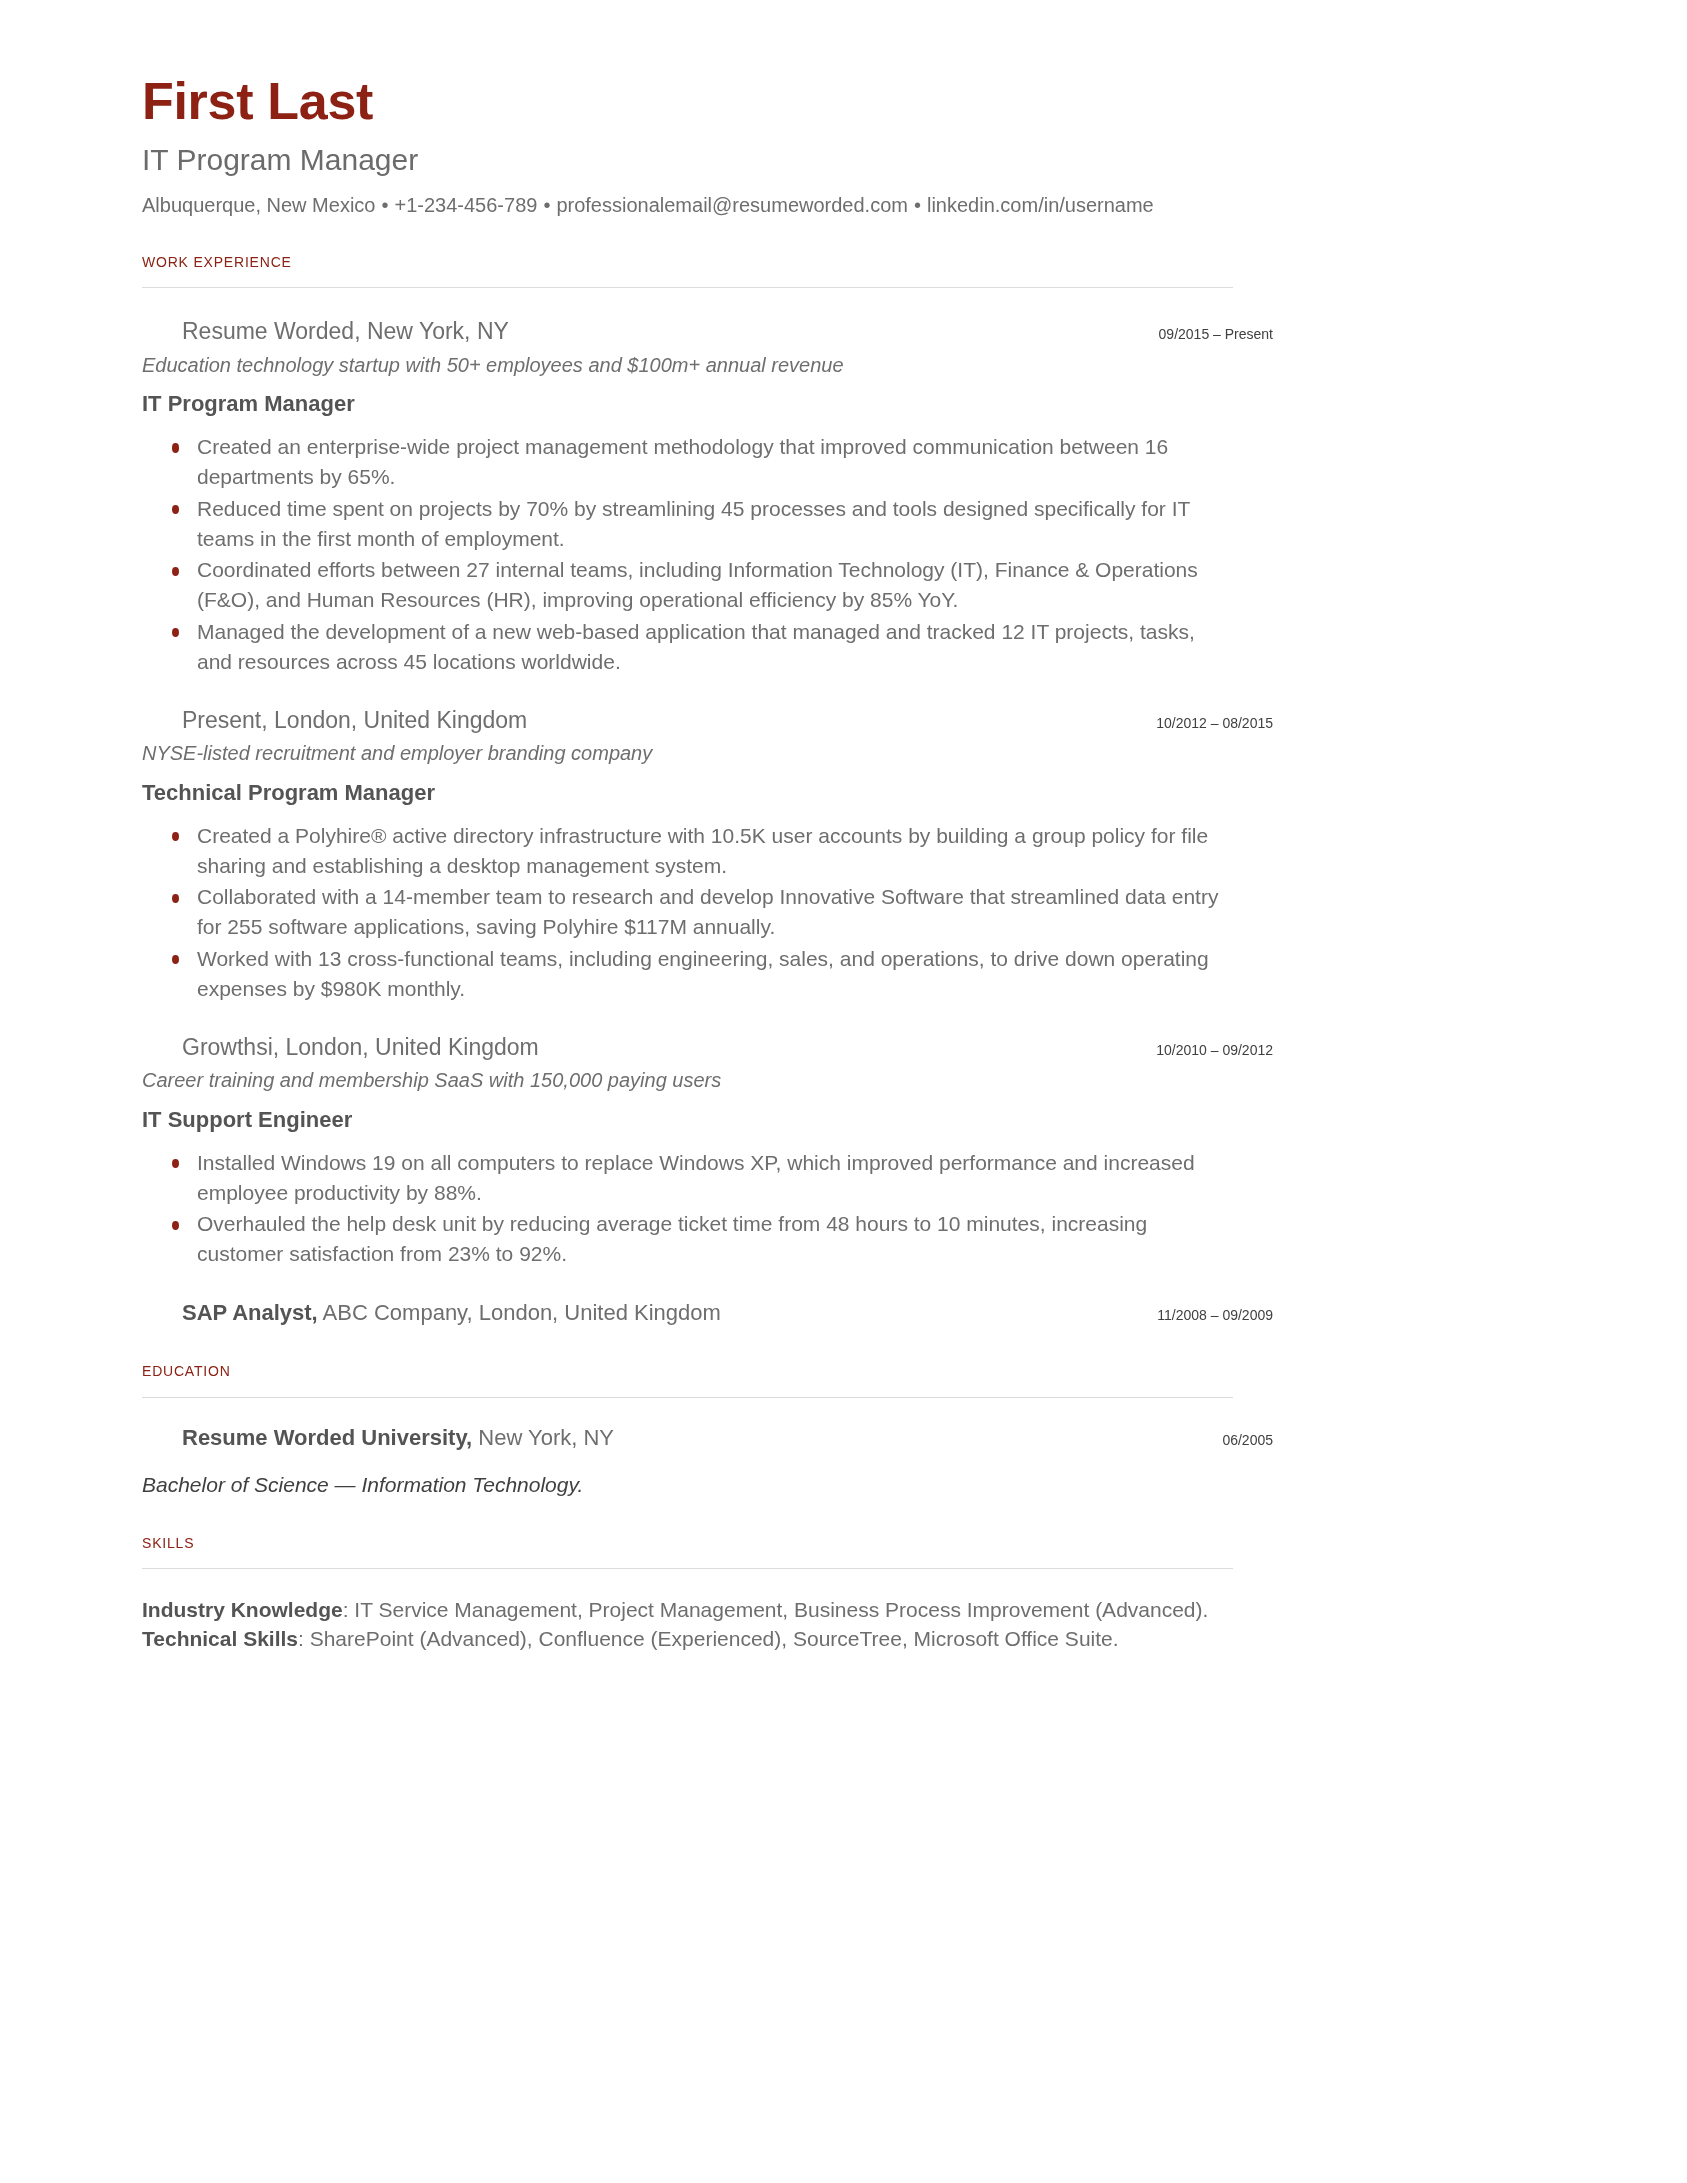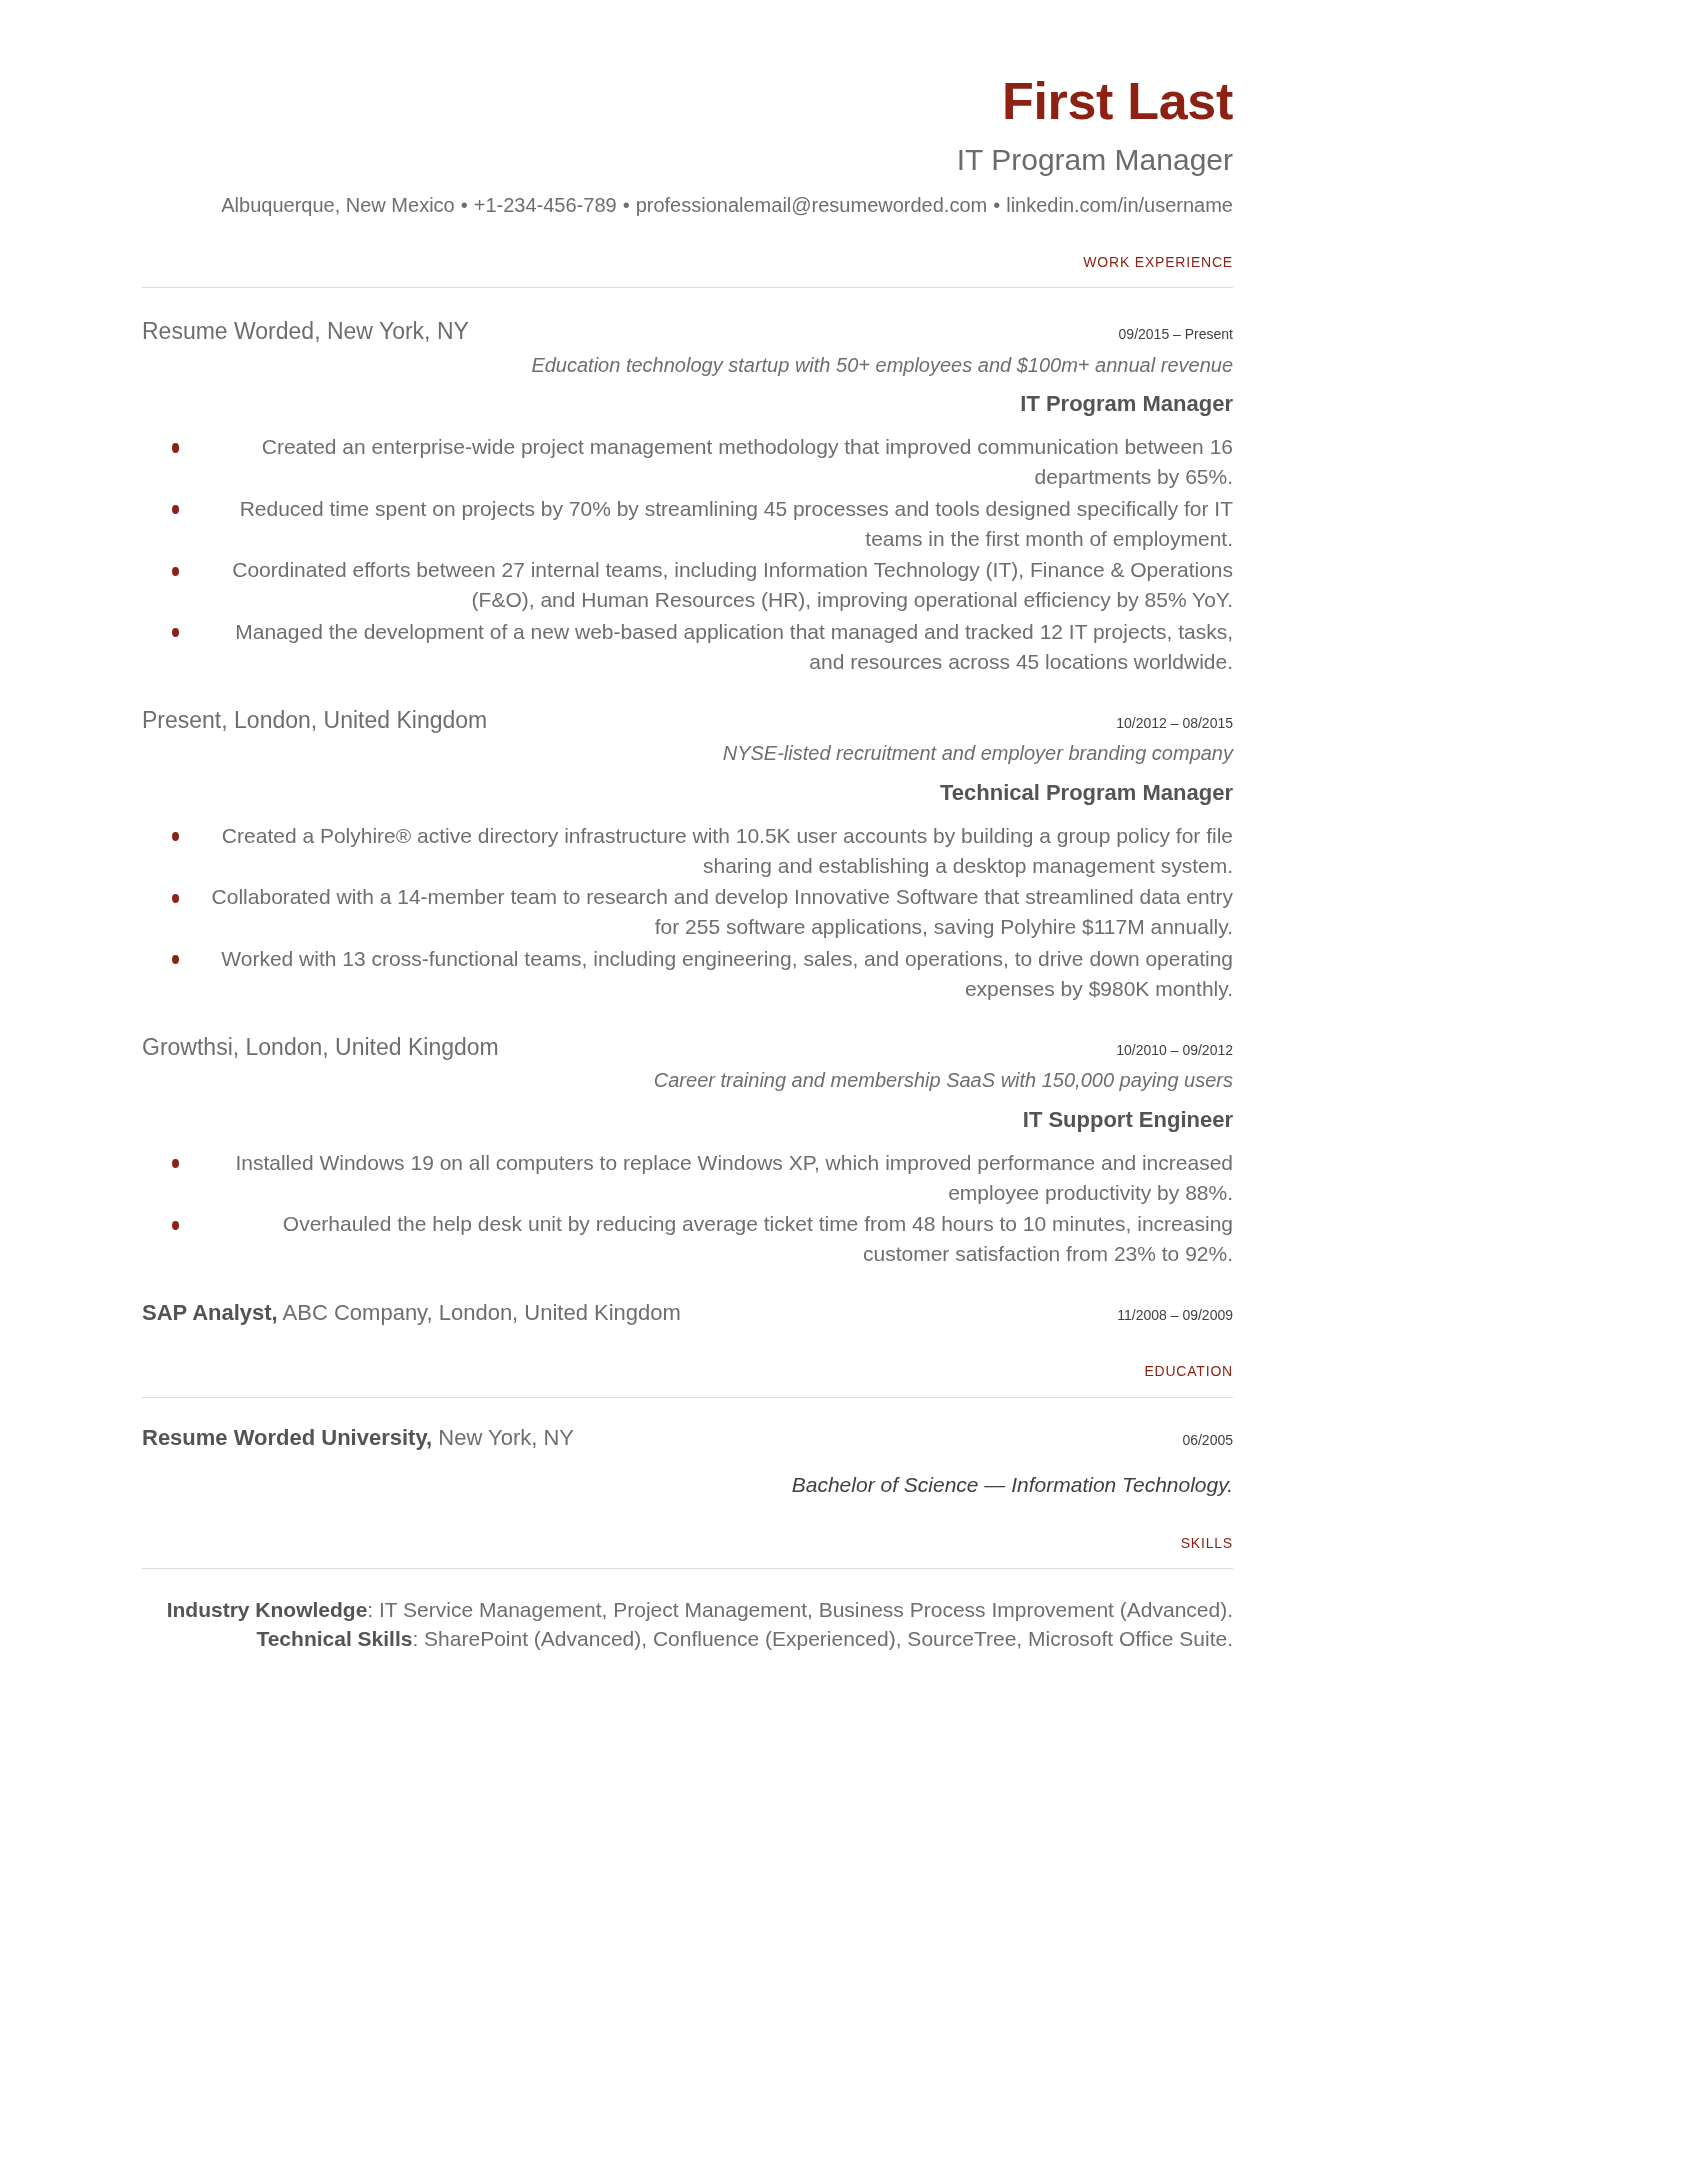--- a/index.html
+++ b/index.html
@@ -14,21 +14,20 @@
     -webkit-font-smoothing: antialiased;
   }
 
   .page {
     position: relative;
     width: 1375px;
     height: 2183px;
     background: #ffffff;
     box-sizing: border-box;
     padding: 74px 142px 0 142px;
-    text-align: right;
   }
 
   
   .name {
     font-size: 52px;
     font-weight: bold;
     color: #8C2114;
     line-height: 1.04;
     letter-spacing: -0.3px;
     margin: 0 0 14.6px 0;
@@ -77,20 +76,21 @@
     margin-top: 29px;
   }
   .job:first-of-type {
     margin-top: 29px;
   }
   .row {
     display: flex;
     align-items: baseline;
     justify-content: space-between;
     width: 100%;
+    margin-left: 40px;
   }
   .org {
     font-size: 23px;
     color: #6E6E6E;
     line-height: 1.25;
     font-weight: normal;
   }
   .dates {
     font-size: 14px;
     color: #404040;

